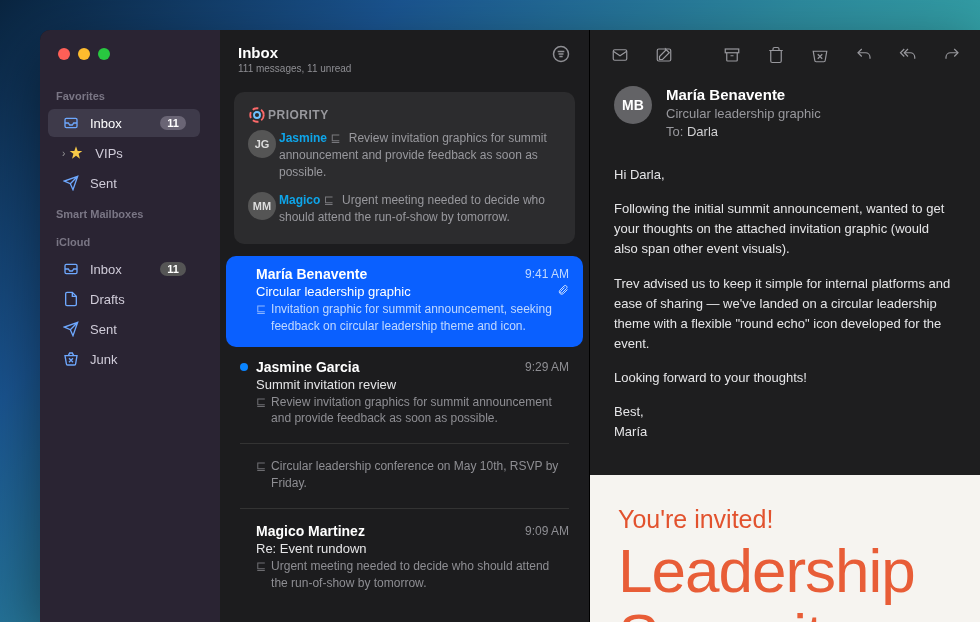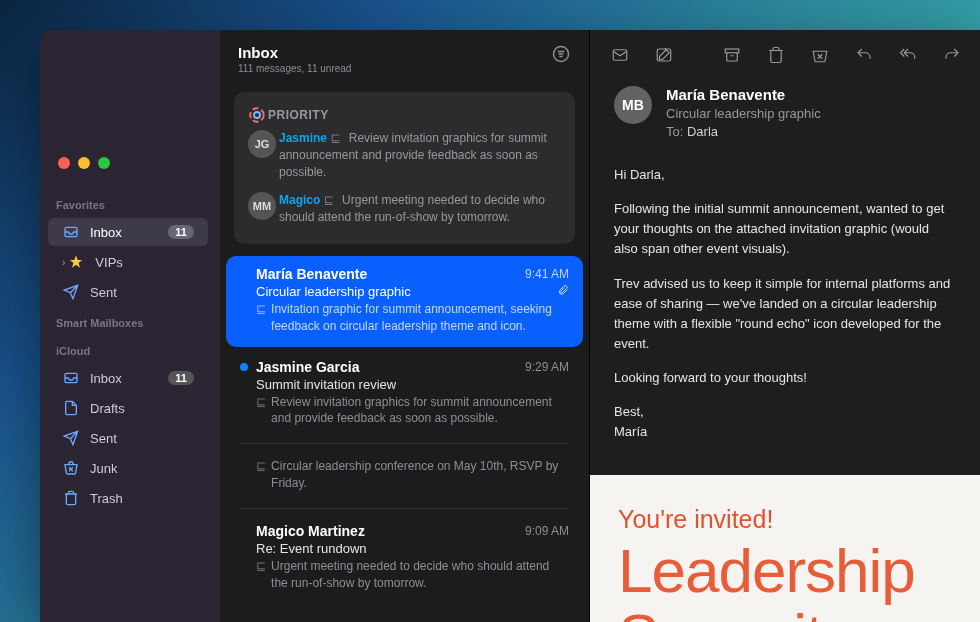--- a/index.html
+++ b/index.html
@@ -19,24 +19,23 @@
       bottom: 0;
       background: #1c1c1e;
       border-radius: 10px 0 0 0;
       display: flex;
       overflow: hidden;
       box-shadow: 0 20px 60px rgba(0,0,0,0.5);
     }
     .sidebar {
       width: 180px;
       background: #2a2433;
-      padding: 18px 4px 0 0;
+      padding: 18px 12px 0 0;
       display: flex;
       flex-direction: column;
-      justify-content: center;
     }
     .traffic-lights {
       display: flex;
       gap: 8px;
       padding: 0 0 20px 18px;
     }
     .light { width: 12px; height: 12px; border-radius: 50%; }
     .light-red { background: #ff5f57; }
     .light-yellow { background: #febc2e; }
     .light-green { background: #28c840; }
@@ -348,28 +347,20 @@
     <div class="nav-item">
       <span class="nav-icon">
         <svg viewBox="0 0 24 24" fill="none" stroke="#6ea8fe" stroke-width="2">
             <path d="M3 7h18l-2 12a2 2 0 01-2 2H7a2 2 0 01-2-2L3 7z"></path>
             <path d="M8 7l2-4h4l2 4"></path>
             <path d="M9 11l6 6M15 11l-6 6"></path>
           </svg>
       </span>
       <span>Junk</span>
     </div>
-    <div class="nav-item">
-      <span class="nav-icon">
-        <svg viewBox="0 0 24 24" fill="none" stroke="#6ea8fe" stroke-width="2">
-            <path d="M3 6h18M8 6V4a2 2 0 012-2h4a2 2 0 012 2v2m3 0v14a2 2 0 01-2 2H7a2 2 0 01-2-2V6h14z"></path>
-          </svg>
-      </span>
-      <span>Trash</span>
-    </div>
   </div>
 
   <div class="message-list">
     <div class="list-header">
       <div>
         <div class="list-title">Inbox</div>
         <div class="list-subtitle">111 messages, 11 unread</div>
       </div>
       <div class="filter-icon">
         <svg width="20" height="20" viewBox="0 0 24 24" fill="none" stroke="currentColor" stroke-width="1.8">

